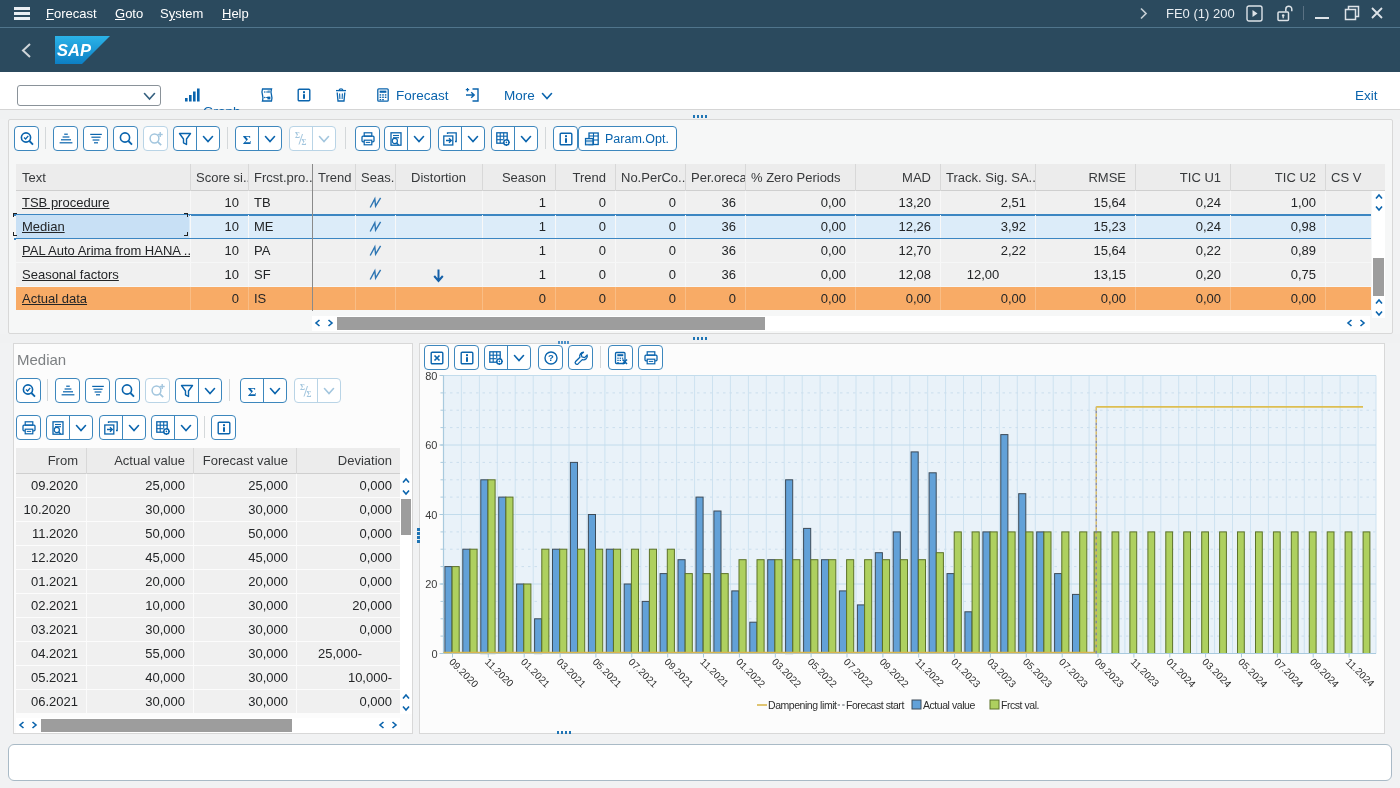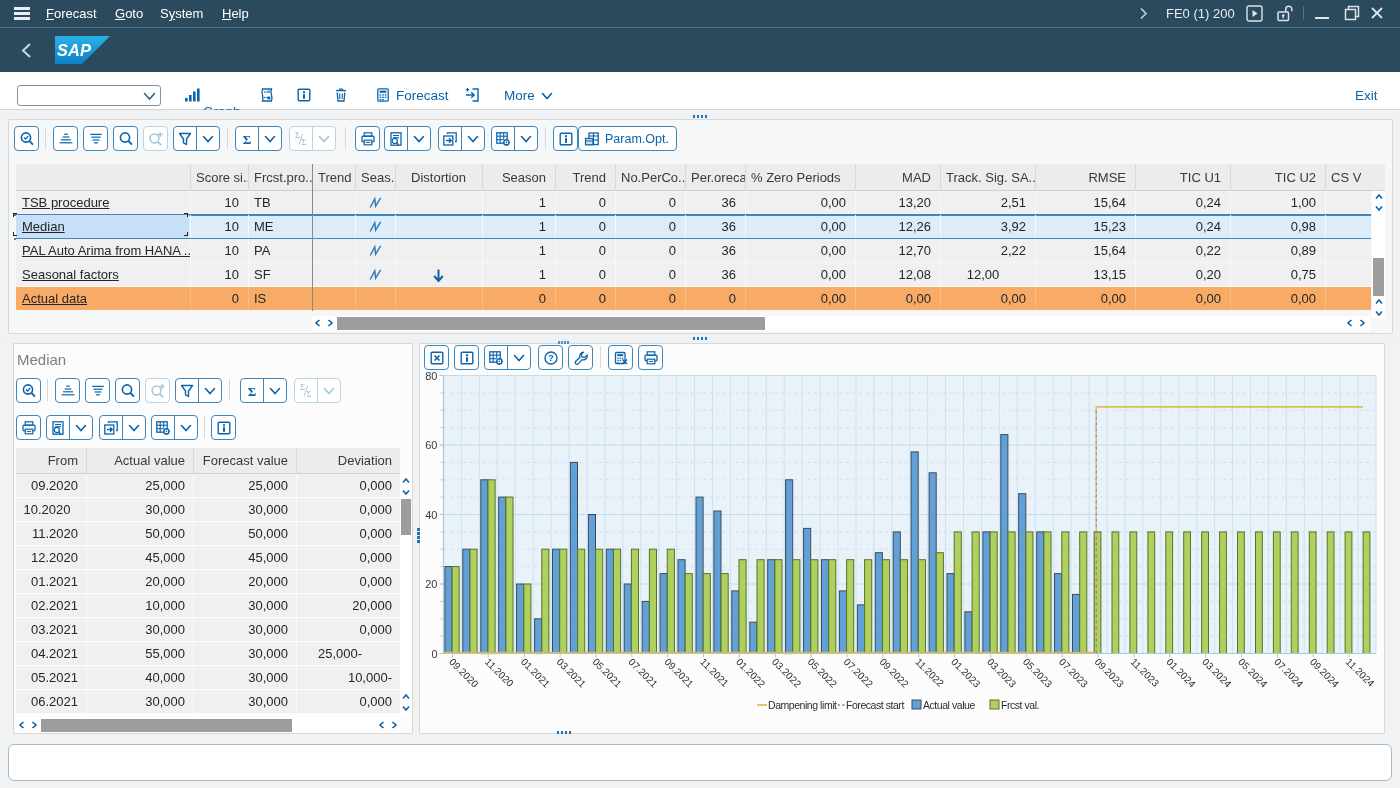--- a/index.html
+++ b/index.html
@@ -323,20 +323,21 @@
         <rect x="5" y="2" width="9.2" height="11.5" fill="#fff" stroke="#0a64ad" stroke-width="1.3"></rect>
         <line x1="5" y1="5" x2="14.2" y2="5" stroke="#0a64ad" stroke-width="1.1"></line>
         <line x1="9.5" y1="2" x2="9.5" y2="13.5" stroke="#0a64ad" stroke-width="1.1"></line>
         <line x1="5" y1="9" x2="14.2" y2="9" stroke="#0a64ad" stroke-width="1.1"></line>
         <rect x="1.5" y="7.5" width="7.4" height="6.3" fill="#cfe3f2" stroke="#0a64ad" stroke-width="1.2"></rect>
         <line x1="1.5" y1="10" x2="8.9" y2="10" stroke="#0a64ad" stroke-width="1"></line>
       </svg>
       <span style="margin-left:5px;color:#0a64ad;font-size:12.5px">Param.Opt.</span>
     </div>
     <div style="position:absolute;left:16px;top:164px;width:1369px;height:27px;background:#ececec;border-bottom:1px solid #cfcfcf"></div>
+    <div class="hc" style="position:absolute;top:164px;height:27px;line-height:27px;left:16px;width:174px;text-align:left;padding-left:6px;">Text</div>
     <div style="position:absolute;left:190px;top:164px;width:1px;height:27px;background:#d8d8d8"></div>
     <div class="hc" style="position:absolute;top:164px;height:27px;line-height:27px;left:190px;width:58px;text-align:left;padding-left:6px;">Score si..</div>
     <div style="position:absolute;left:248px;top:164px;width:1px;height:27px;background:#d8d8d8"></div>
     <div class="hc" style="position:absolute;top:164px;height:27px;line-height:27px;left:248px;width:64px;text-align:left;padding-left:6px;">Frcst.pro..</div>
     <div style="position:absolute;left:312px;top:164px;width:1px;height:27px;background:#d8d8d8"></div>
     <div class="hc" style="position:absolute;top:164px;height:27px;line-height:27px;left:312px;width:43px;text-align:left;padding-left:6px;">Trend</div>
     <div style="position:absolute;left:355px;top:164px;width:1px;height:27px;background:#d8d8d8"></div>
     <div class="hc" style="position:absolute;top:164px;height:27px;line-height:27px;left:355px;width:40px;text-align:left;padding-left:6px;">Seas..</div>
     <div style="position:absolute;left:395px;top:164px;width:1px;height:27px;background:#d8d8d8"></div>
     <div class="hc" style="position:absolute;top:164px;height:27px;line-height:27px;left:395px;width:87px;text-align:center;">Distortion</div>

